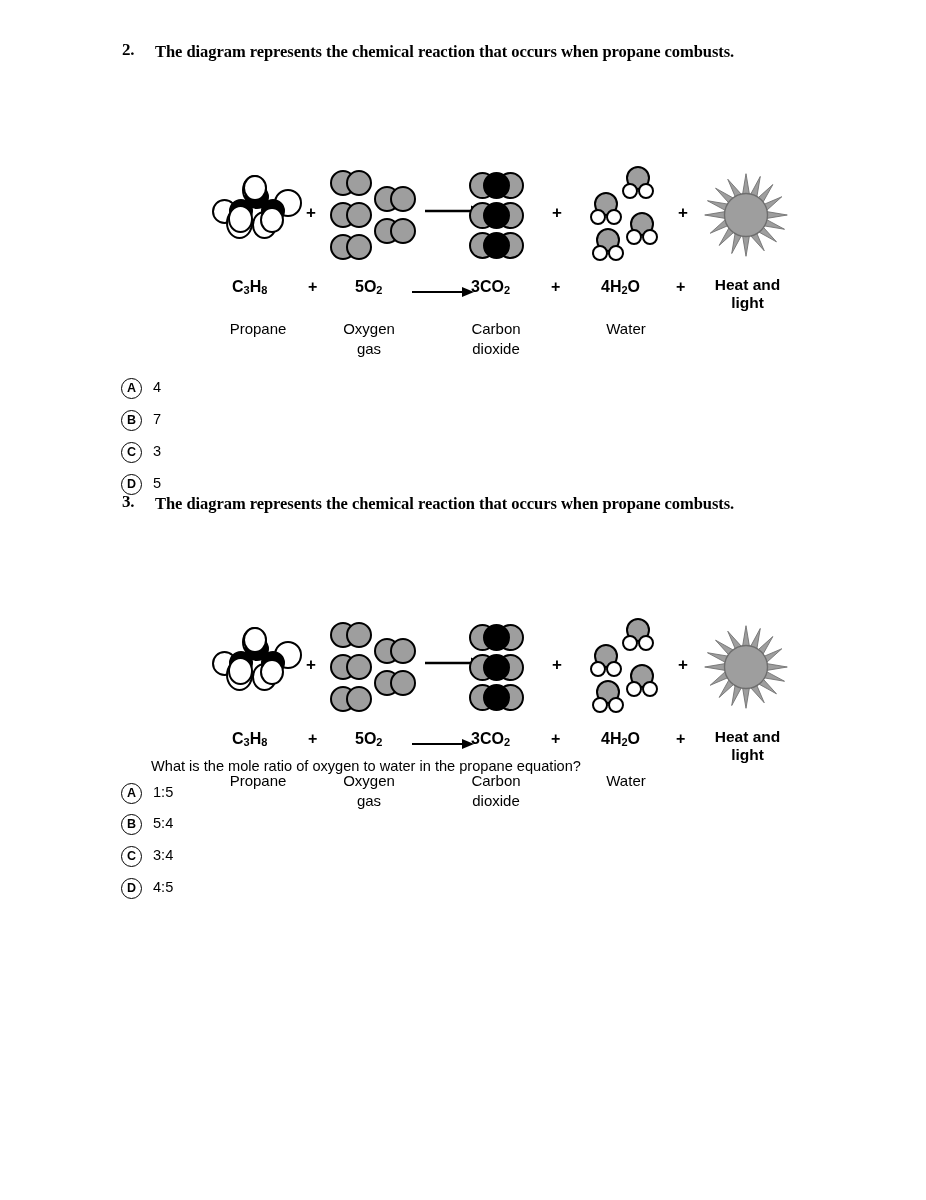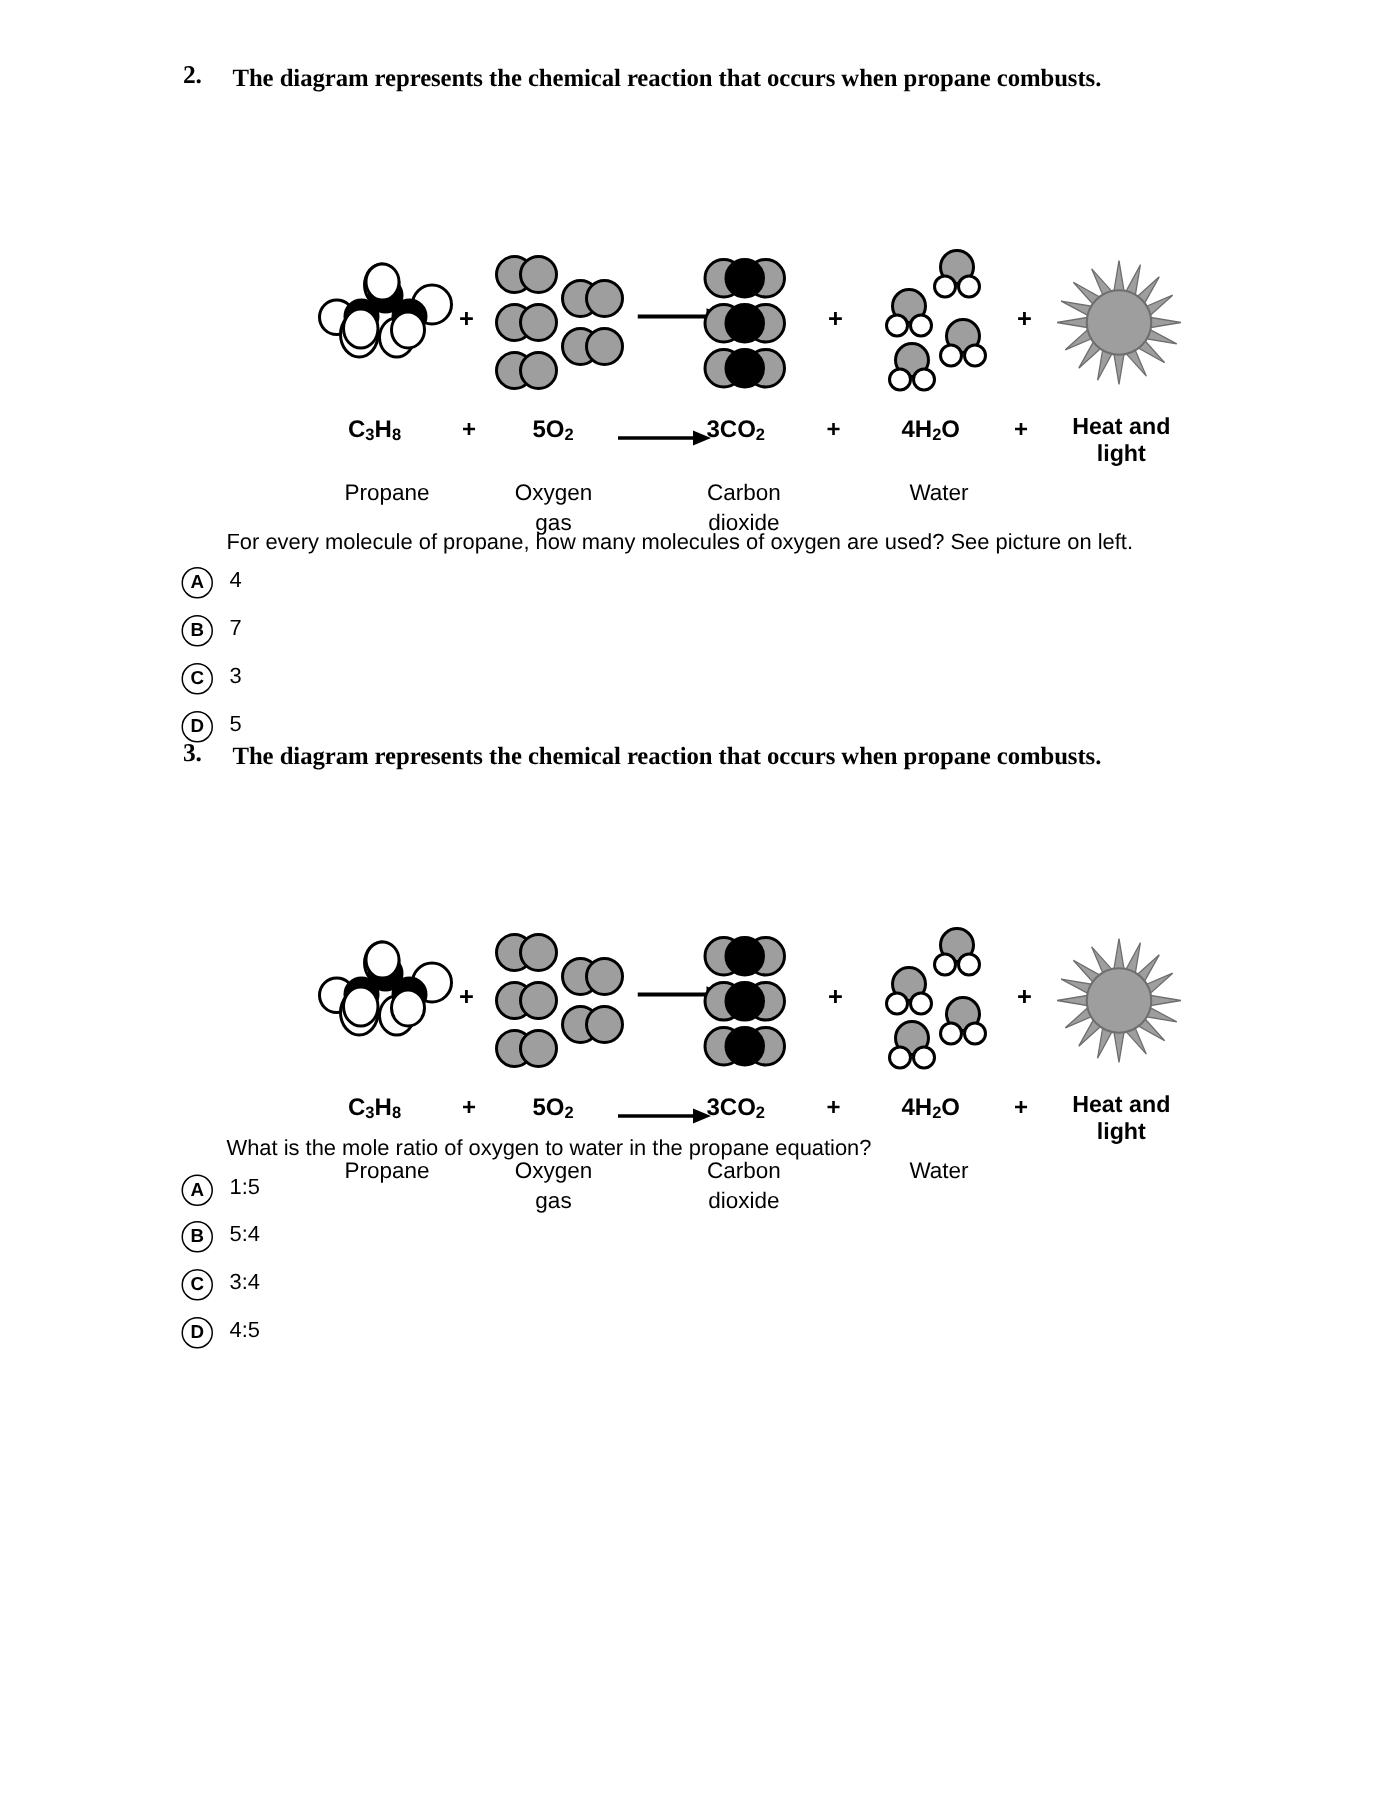--- a/index.html
+++ b/index.html
@@ -396,21 +396,20 @@
       <div class="names" style="top:245px;">
         <span class="name-item" style="left:213px; width:90px;">Propane</span>
         <span class="name-item" style="left:324px; width:90px;">Oxygen
 gas</span>
         <span class="name-item" style="left:450px; width:92px;">Carbon
 dioxide</span>
         <span class="name-item" style="left:582px; width:88px;">Water</span>
       </div>
     </div>
 
-    <div class="prompt" style="top:314px;">For every molecule of propane, how many molecules of oxygen are used? See picture on left.</div>
 
     <div class="option-row" style="top:338px;">
       <span class="opt-bubble">A</span>
       <span class="opt-text">4</span>
     </div>
     <div class="option-row" style="top:370px;">
       <span class="opt-bubble">B</span>
       <span class="opt-text">7</span>
     </div>
     <div class="option-row" style="top:402px;">

